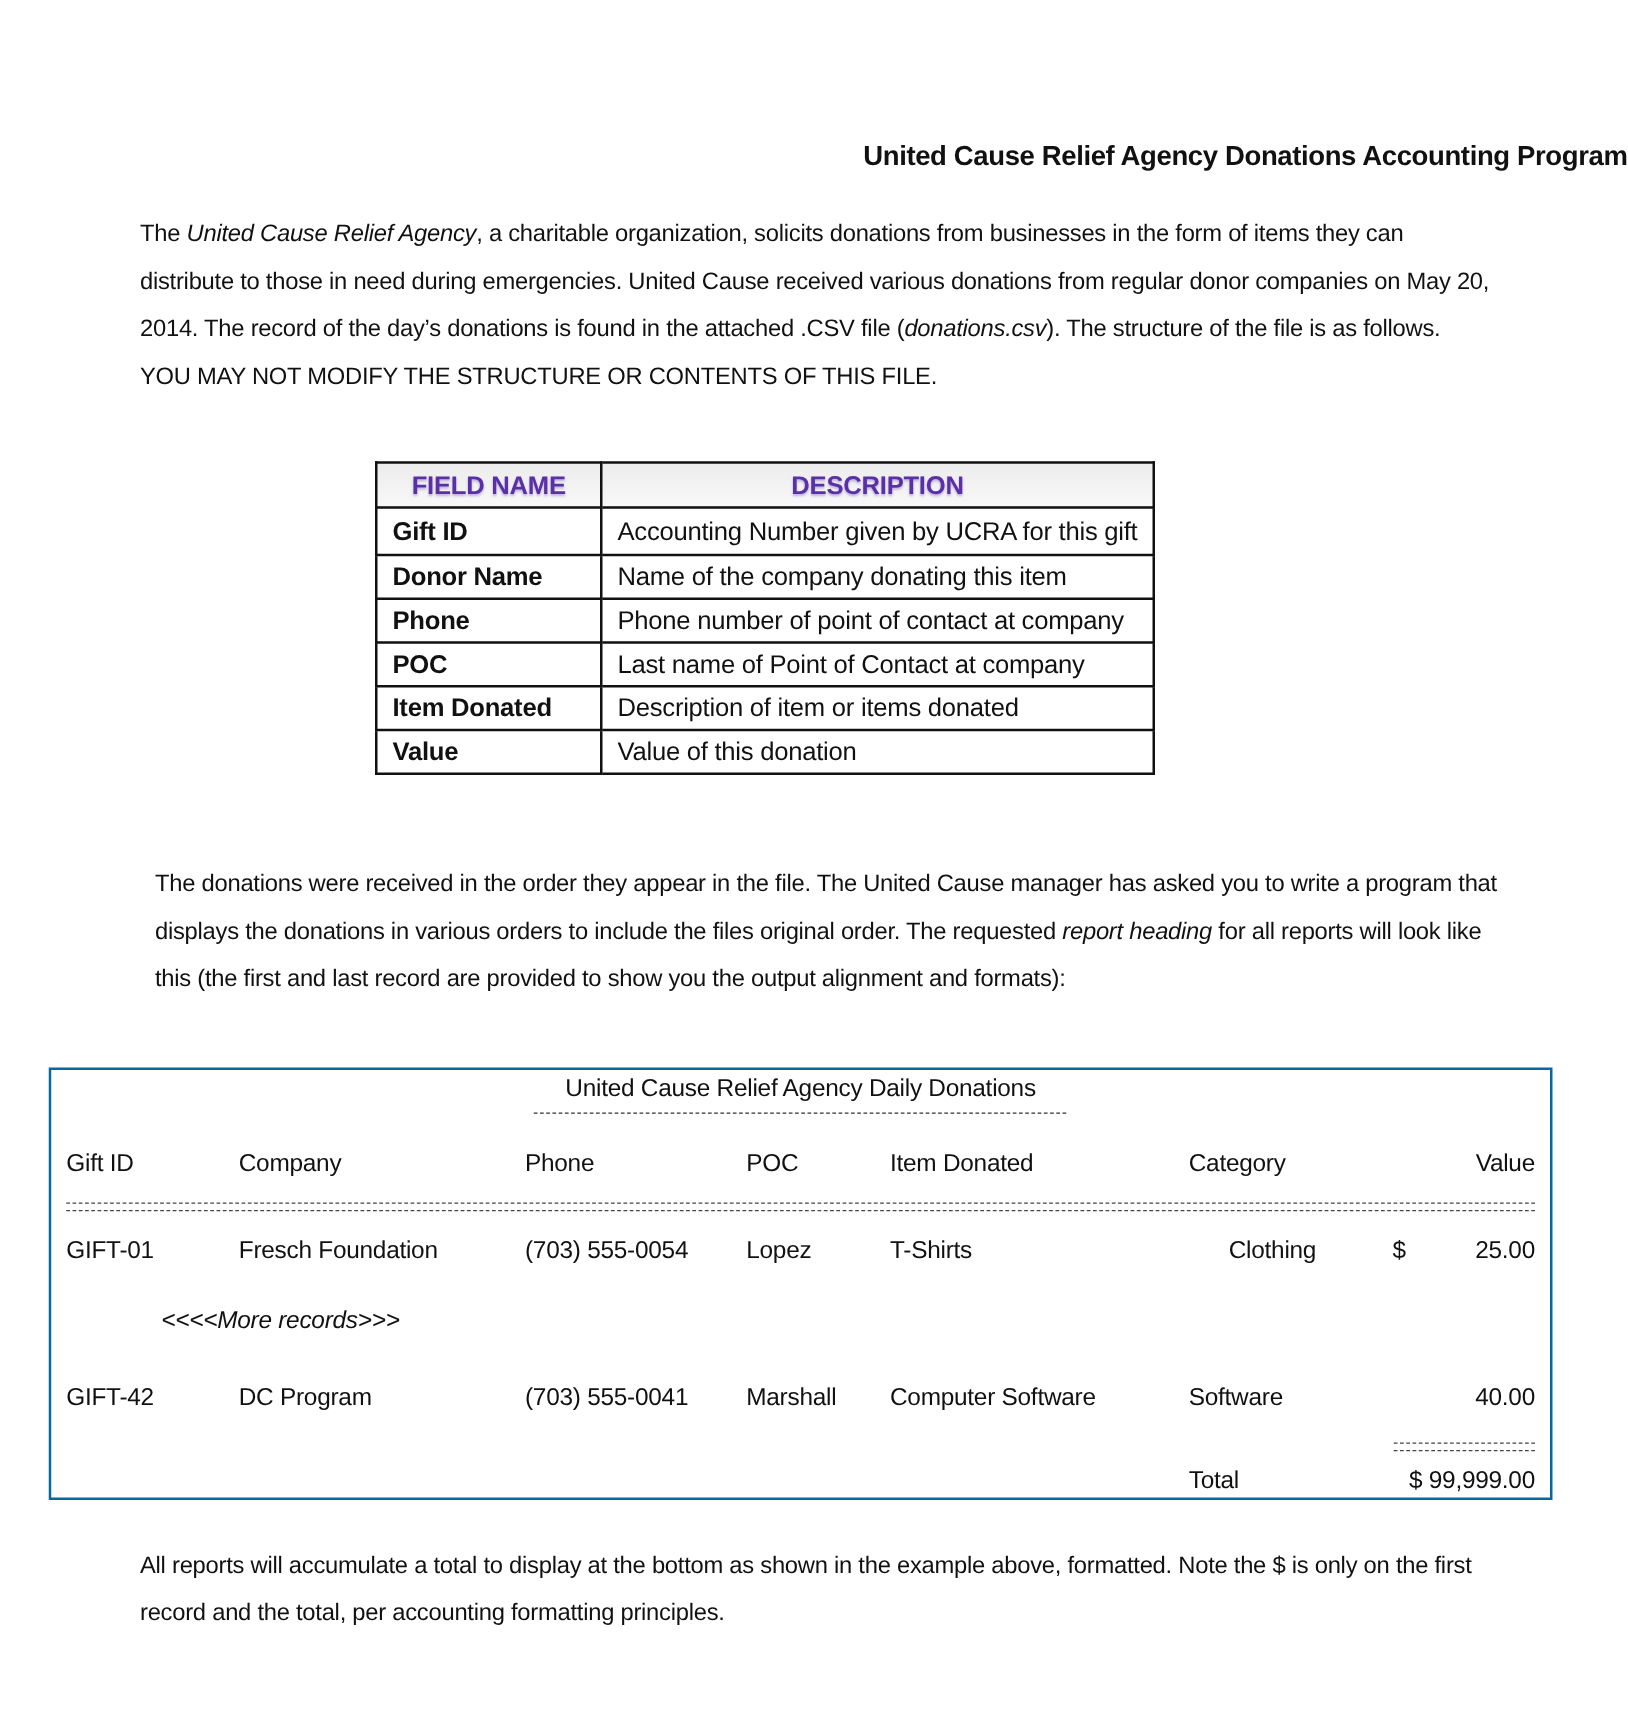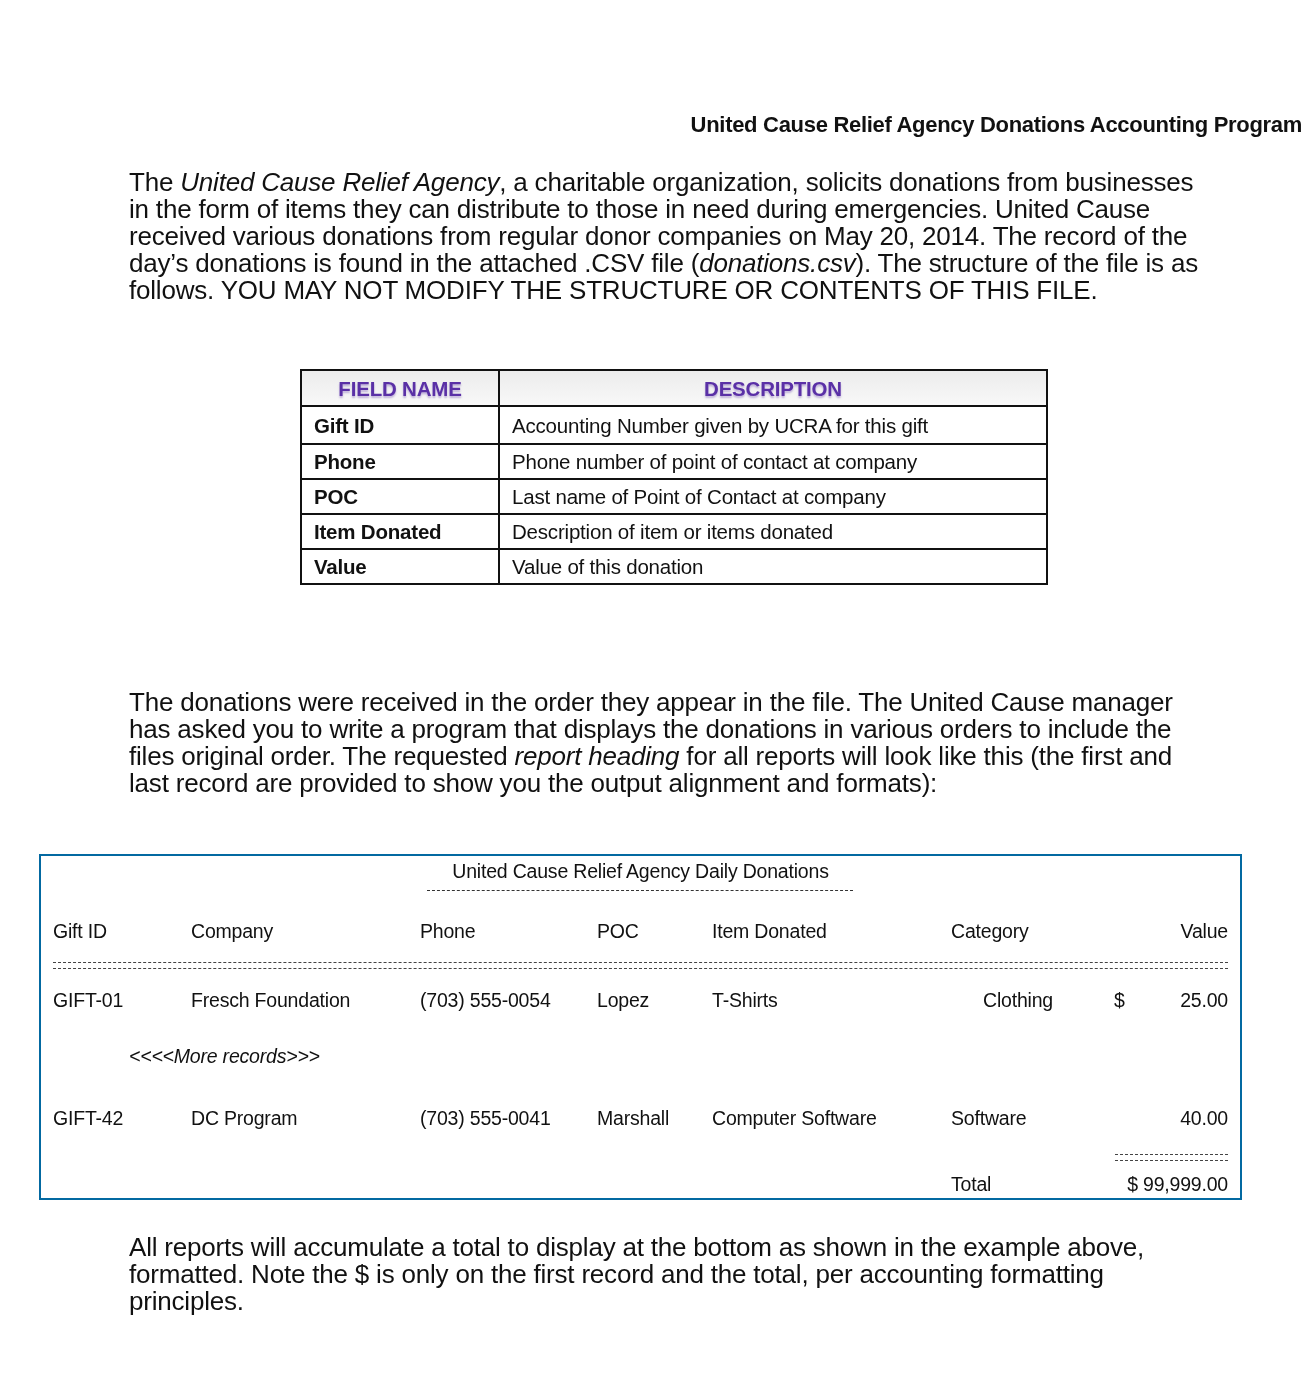--- a/index.html
+++ b/index.html
@@ -6,30 +6,30 @@
   body {
     width: 1302px; height: 1378px; position: relative; overflow: hidden;
     font-family: "Liberation Sans", "DejaVu Sans", sans-serif;
     color: #111;
   }
   .title {
     position: absolute; top: 112px; left: 0; width: 1302px;
     text-align: right; font-weight: bold; font-size: 22px; letter-spacing: -0.3px;
   }
   .para {
-    position: absolute; left: 129px; width: 1080px;
-    font-size: 26px; line-height: 27px; letter-spacing: -0.2px;
+    position: absolute; left: 112px; width: 1080px;
+    font-size: 19px; line-height: 38px; letter-spacing: -0.2px;
   }
   .para i { font-style: italic; }
   #p1 { top: 169px; }
-  #p2 { top: 689px; }
+  #p2 { top: 689px; margin-left: 12px; }
   #p3 { top: 1234px; }
 
   table.fields {
-    position: absolute; top: 369px; left: 300px; width: 748px;
+    position: absolute; top: 369px; left: 300px; width: 624px;
     border-collapse: collapse; font-size: 20.5px; padding-left: 27px;
   }
   table.fields td, table.fields th {
     border: 2px solid #111; padding: 0 12px; height: 33px; line-height: 33px;
     white-space: nowrap; letter-spacing: -0.2px;
   }
   table.fields th {
     background: linear-gradient(#ececec, #f8f8f8);
     color: #5a30a6; font-weight: bold; text-align: center; height: 34px;
     text-shadow: 0 2px 2px rgba(90,48,166,0.35);
@@ -67,20 +67,24 @@
 
 <table class="fields">
   <tbody>
       <tr>
     <th>FIELD NAME</th>
     <th>DESCRIPTION</th>
   </tr>
   <tr>
     <td class="fname">Gift ID</td>
     <td>Accounting Number given by UCRA for this gift</td>
+  </tr>
+  <tr>
+    <td class="fname">Donor Name</td>
+    <td>Name of the company donating this item</td>
   </tr>
   <tr>
     <td class="fname">Phone</td>
     <td>Phone number of point of contact at company</td>
   </tr>
   <tr>
     <td class="fname">POC</td>
     <td>Last name of Point of Contact at company</td>
   </tr>
   <tr>

